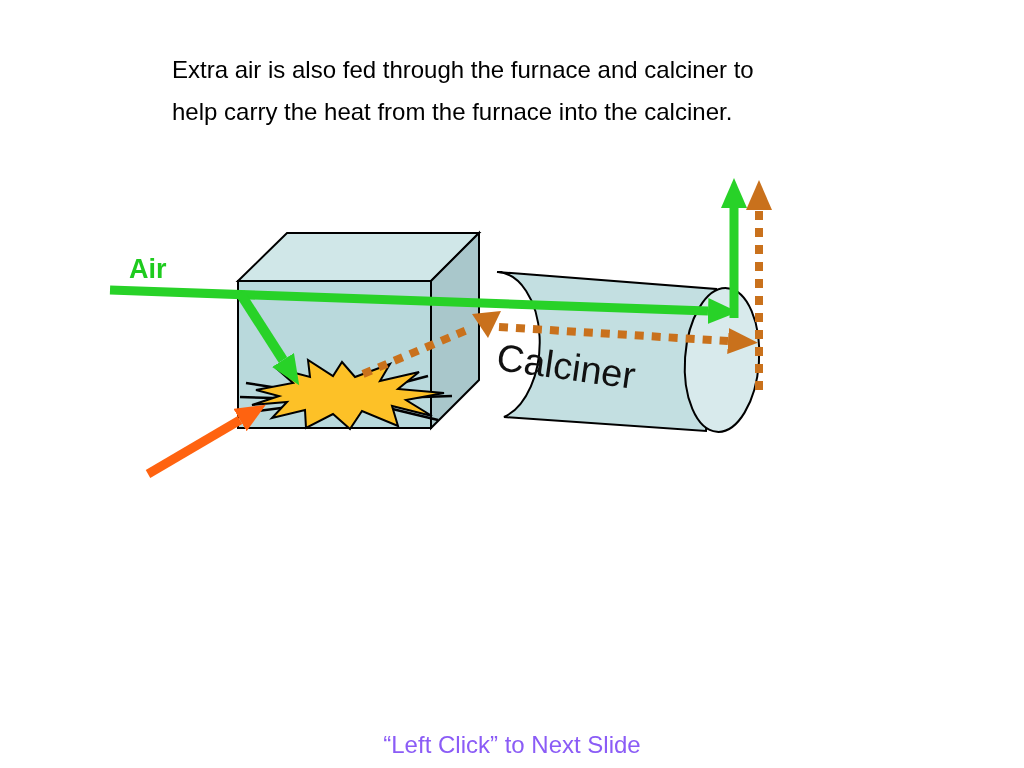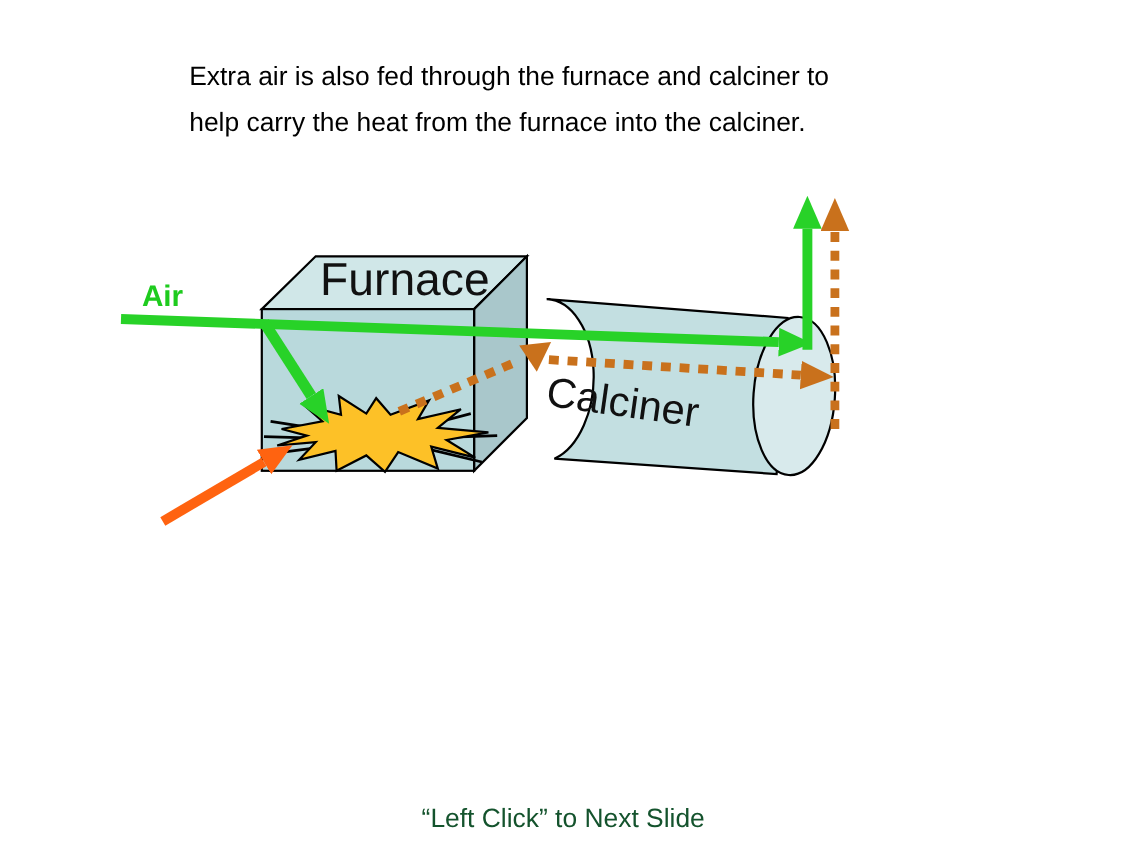--- a/index.html
+++ b/index.html
@@ -39,21 +39,21 @@
   }
   .fuel-label {
     left: 88px; top: 473px;
     font-size: 27px; font-weight: bold; color: #1ecb1e;
     letter-spacing: -0.3px;
   }
   .footer {
     position: absolute;
     left: 0; top: 731px; width: 1024px;
     text-align: center;
-    font-size: 24px; color: #14532d;
+    font-size: 24px; color: #8b5cf6;
   }
 
   
   .outline       { stroke: #000000; stroke-width: 2;   }
   .furnace-front { fill: #b9d9dc; }
   .furnace-top   { fill: #d0e7e8; }
   .furnace-side  { fill: #a9c7cb; }
   .cyl-body      { fill: #c3dfe1; stroke: #000000; stroke-width: 2; }
   .cyl-cap       { fill: #d8eaec; stroke: #000000; stroke-width: 2; }
   .flame         { fill: #fdc127; stroke: #000000; stroke-width: 2; stroke-linejoin: miter; }
@@ -118,20 +118,19 @@
     <path class="orange-dot" marker-end="url(#arrow-orange)" d="M499,327 L728,341"></path>
     <path class="orange-dot" marker-end="url(#arrow-orange)" d="M759,390 L759,210"></path>
 
     <path class="fuel-line" marker-end="url(#arrow-fuel)" d="M148,474 L240,420"></path>
   </svg>
 
   <div class="caption">Extra air is also fed through the furnace and calciner to help carry the heat from the furnace into the calciner.</div>
 
   <div class="lbl air-label">Air</div>
 
-  <div class="lbl furnace-label">Furnace</div>
 
   <div class="lbl calciner-label">Calciner</div>
 
 
   <div class="footer">“Left Click” to Next Slide</div>
 
 </div>
 
 </body></html>

